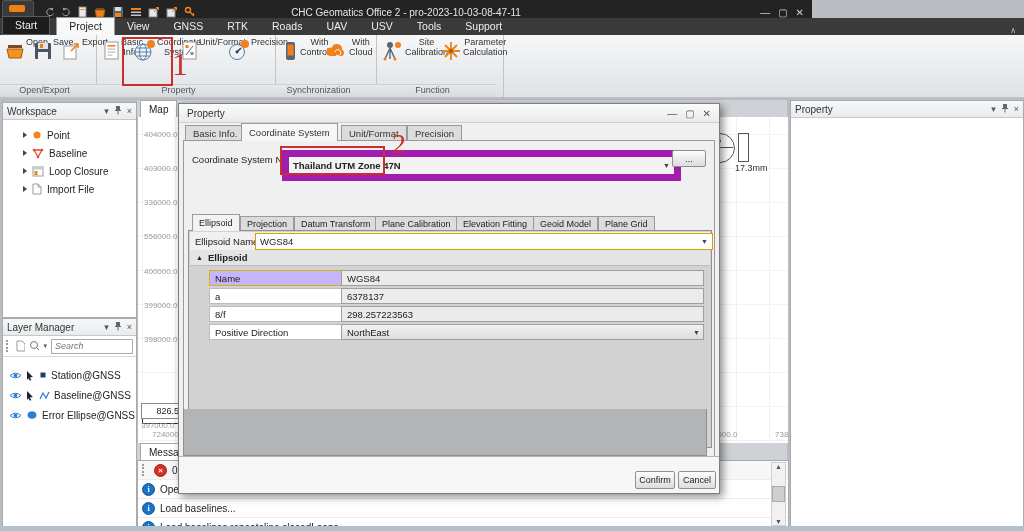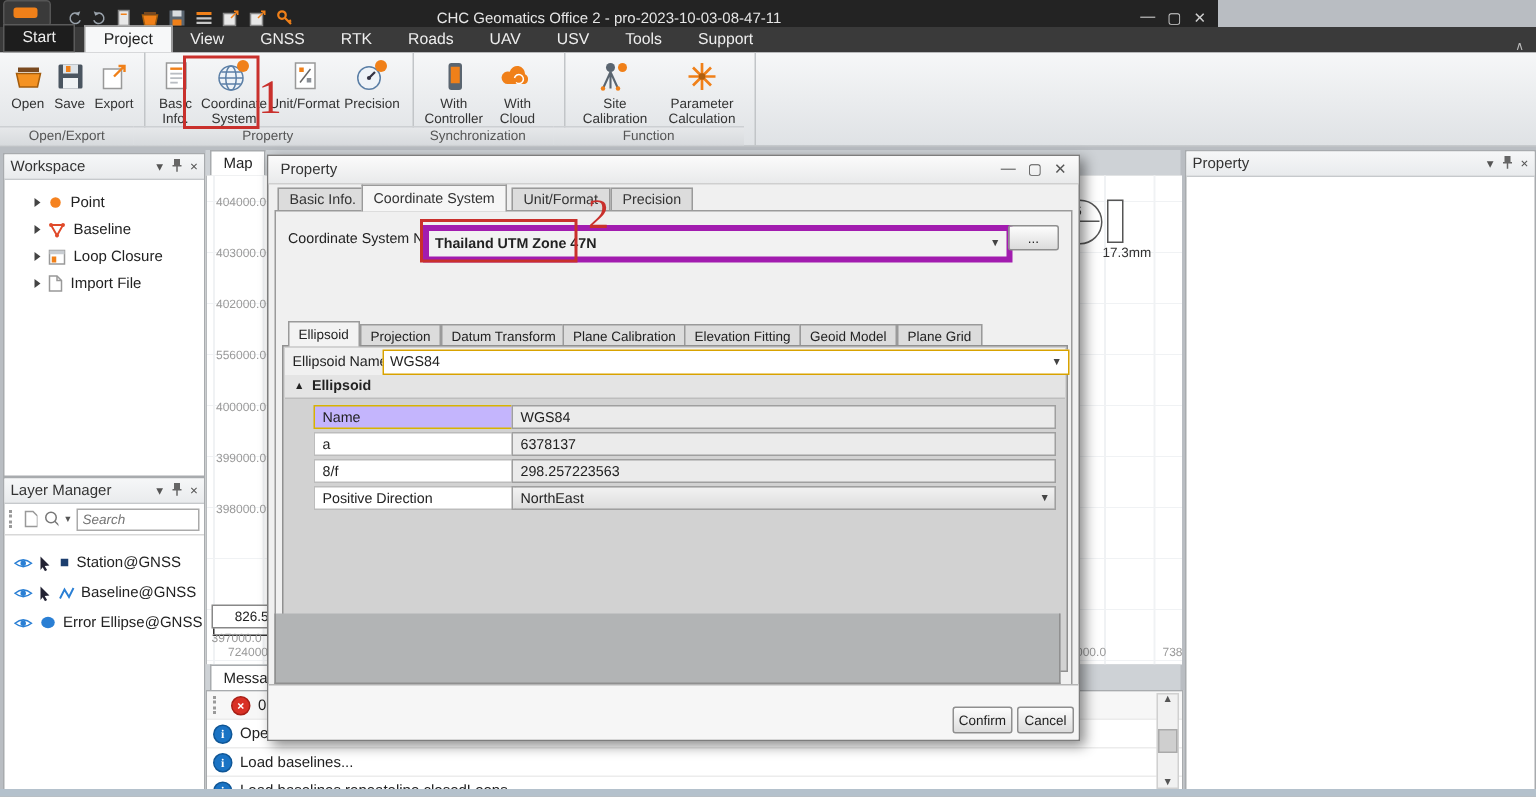--- a/index.html
+++ b/index.html
@@ -19,21 +19,21 @@
   .tabstrip{left:0;top:18px;width:1024px;height:17px;background:#3a3a3a;display:flex;align-items:flex-end}
   .rtab{padding:2px 12px 2px;font-size:10.5px;color:#eee;height:13px}
   .rtab.start{background:#1d1d1d;border:1px solid #5a5a5a;margin-left:2px;margin-right:6px}
   .rtab.active{background:#f7f8f9;color:#222;border:1px solid #9a9a9a;border-bottom:none}
   .chev{margin-left:auto;color:#bbb;font-size:8px;padding-right:8px}
   
   .ribbon{left:0;top:35px;width:1024px;height:62px;background:linear-gradient(#f6f7f8,#dfe2e5);display:flex;border-bottom:1px solid #c0c3c6}
   .rgroup{position:relative;border-right:1px solid #c2c5c8;display:flex;align-items:flex-start;padding:2px 4px 12px 4px}
   .glabel{position:absolute;left:0;right:0;bottom:0;height:12px;text-align:center;font-size:9px;color:#555;
           background:linear-gradient(#e6e8ea,#d7dadd);border-top:1px solid #cdd0d3}
-  .rbtn{width:46px;display:flex;flex-direction:column;align-items:center;text-align:center;cursor:default}
+  .rbtn{width:46px;display:flex;text-align:center;cursor:default}
   .rbtn .ric{height:26px;display:flex;align-items:center;justify-content:center;margin-top:1px}
   .rbtn .rlb{font-size:9px;line-height:10px;color:#333}
   
   .panel{background:#fff;border:1px solid #a8abae}
   .ptitle{height:16px;background:linear-gradient(#f6f7f8,#e9ebed);border-bottom:1px solid #c6c9cc;
           display:flex;align-items:center;padding:0 4px;font-size:10px;color:#333}
   .pticons{margin-left:auto;display:flex;gap:5px;align-items:center;color:#555;font-size:9px}
   .treerow{display:flex;align-items:center;gap:5px;font-size:10px;color:#222;height:18px}
   .layerrow{display:flex;align-items:center;gap:4px;font-size:10px;color:#222;height:20px;padding-left:6px}
   .circ{display:inline-flex;width:11px;height:11px;border-radius:50%;color:#fff;align-items:center;justify-content:center;
@@ -60,21 +60,21 @@
   .sthumb{width:11px;height:14px;background:#cfcfcf;border:1px solid #aaa}
   
   .dialog{left:178px;top:103px;width:540px;height:389px;background:#f0f0f0;border:1px solid #7d7d7d;
           box-shadow:3px 3px 8px rgba(0,0,0,.45);z-index:10}
   .dtitle{height:18px;background:linear-gradient(#fbfbfb,#e9eaeb);border-bottom:1px solid #cfcfcf;display:flex;align-items:center;
           padding:0 8px;font-size:10px;color:#333}
   .dtab{position:absolute;height:15px;top:21px;background:#dcdcdc;border:1px solid #9a9a9a;font-size:9.5px;
         display:flex;align-items:center;padding:0 7px;color:#333}
   .dtab.active{background:#f6f6f6;height:17px;top:19px;border-bottom:none;z-index:2}
   .dpage{position:absolute;left:4px;top:36px;width:530px;height:316px;background:#f0f0f0;border:1px solid #9a9a9a}
-  .combo{position:absolute;background:#fff;border:4px solid #a21caf;display:flex;align-items:center;font-size:9.5px;padding:0 4px}
+  .combo{position:absolute;background:#fff;border:7px solid #a21caf;display:flex;align-items:center;font-size:9.5px;padding:0 4px}
   .combo .arr{margin-left:auto;font-size:7px;color:#444}
   .stab{position:absolute;height:14px;top:75px;background:#dcdcdc;border:1px solid #9a9a9a;font-size:9px;
         display:flex;align-items:center;padding:0 6px}
   .stab.active{background:#f3f3f3;height:16px;top:73px;border-bottom:none;z-index:2}
   .subpage{position:absolute;left:4px;top:89px;width:522px;height:216px;border:1px solid #909090;background:#d2d2d2}
   .lowgray{position:absolute;left:4px;top:305px;width:522px;height:46px;background:#b2b4b5;border:1px solid #909090;border-top:none}
   .sechdr{position:absolute;left:1px;top:19px;right:1px;height:15px;background:#e4e4e4;border-bottom:1px solid #bdbdbd;
           display:flex;align-items:center;gap:5px;font-size:9.5px;font-weight:bold;padding-left:6px}
   .trow-k{position:absolute;left:20px;width:128px;height:14px;background:#fff;border:1px solid #bcbcbc;font-size:9.5px;
           display:flex;align-items:center;padding-left:5px}
@@ -415,21 +415,21 @@
     </div>
   </div>
 </div>
 
 <div class="abs mapstrip">
   <div class="doctab">Map</div>
 </div>
 <div class="abs canvas">
   <span class="tick" style="left:6px;top:13px">404000.0</span>
   <span class="tick" style="left:6px;top:47px">403000.0</span>
-  <span class="tick" style="left:6px;top:81px">402000.0</span>
+  <span class="tick" style="left:6px;top:81px">336000.0</span>
   <span class="tick" style="left:6px;top:115px">556000.0</span>
   <span class="tick" style="left:6px;top:150px">400000.0</span>
   <span class="tick" style="left:6px;top:184px">399000.0</span>
   <span class="tick" style="left:6px;top:218px">398000.0</span>
   <div style="position:absolute;left:3px;top:286px;width:42px;height:14px;background:#fff;border:1px solid #888;
               font-size:9px;display:flex;align-items:center;justify-content:flex-end;padding-right:2px">826.58</div>
   <div style="position:absolute;left:4px;top:302px;width:40px;height:4px;border-left:1px solid #333;border-right:1px solid #333;border-bottom:1px solid #333"></div>
   <span class="tick" style="left:3px;top:304px">397000.0</span>
   <span class="tick" style="left:14px;top:313px">724000.0</span>
   <span class="tick" style="left:566px;top:313px">736000.0</span>

